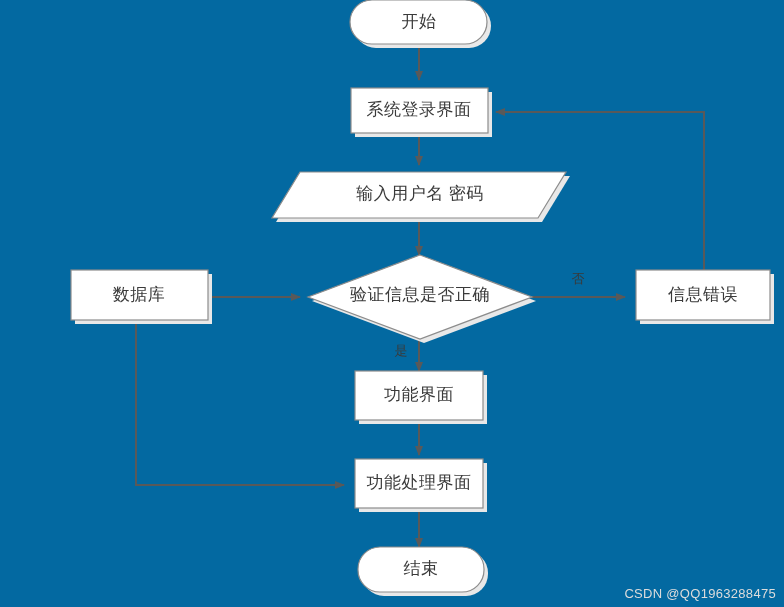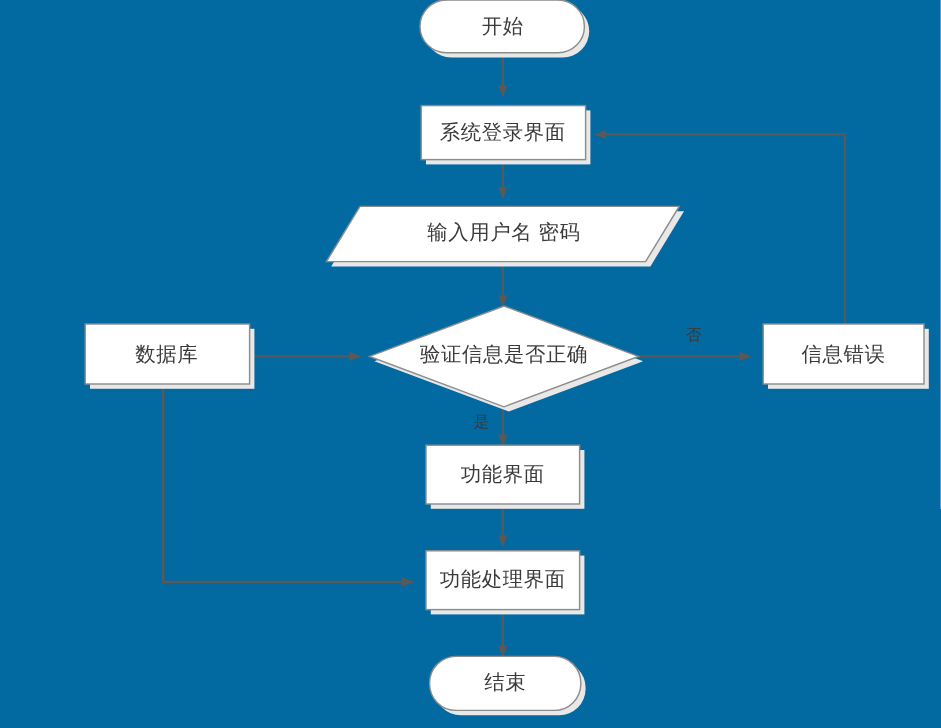--- a/index.html
+++ b/index.html
@@ -151,14 +151,15 @@
     <g>
       <rect class="shape-shadow" x="362" y="551" width="126" height="45" rx="22" ry="22"></rect>
       <rect class="shape-box" x="358" y="547" width="126" height="45" rx="22" ry="22"></rect>
       <text class="node-text" x="421" y="570">结束</text>
     </g>
 
     <text class="edge-label" x="578" y="280">否</text>
     <text class="edge-label" x="401" y="352">是</text>
   </svg>
 
+  <div class="watermark">CSDN @QQ1963288475</div>
 
 </div>
 
 </body></html>

